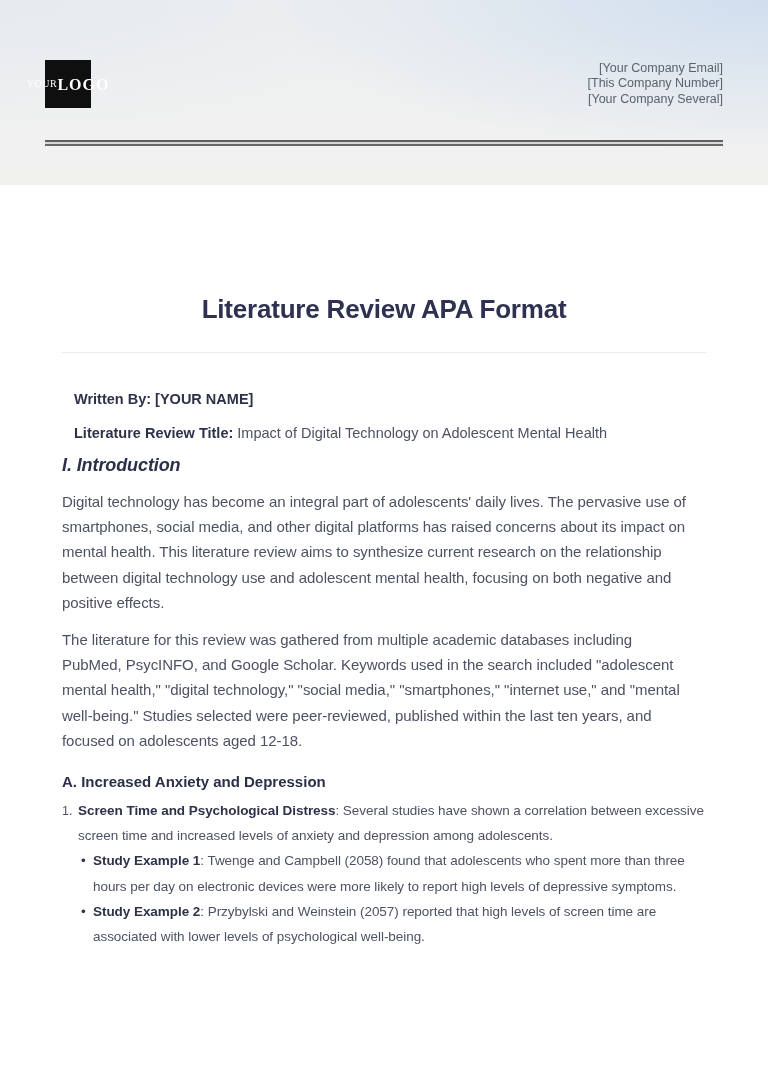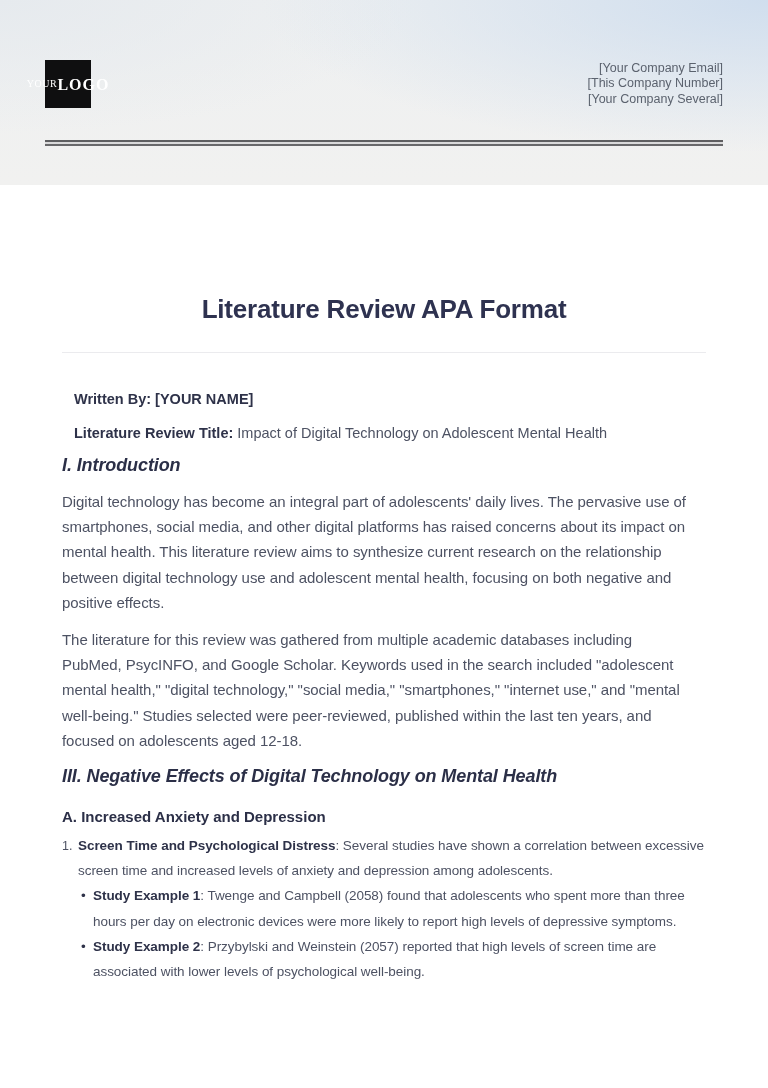--- a/index.html
+++ b/index.html
@@ -175,21 +175,20 @@
     <section>
       <h2 class="sec-heading">I. Introduction</h2>
       <p class="body-text">Digital technology has become an integral part of adolescents' daily lives. The pervasive use of smartphones, social media, and other digital platforms has raised concerns about its impact on mental health. This literature review aims to synthesize current research on the relationship between digital technology use and adolescent mental health, focusing on both negative and positive effects.</p>
     </section>
 
     <section>
       <p class="body-text">The literature for this review was gathered from multiple academic databases including PubMed, PsycINFO, and Google Scholar. Keywords used in the search included "adolescent mental health," "digital technology," "social media," "smartphones," "internet use," and "mental well-being." Studies selected were peer-reviewed, published within the last ten years, and focused on adolescents aged 12-18.</p>
     </section>
 
     <section>
-      <h2 class="sec-heading">III. Negative Effects of Digital Technology on Mental Health</h2>
       <h3 class="sub-heading">A. Increased Anxiety and Depression</h3>
 
       <div class="num-item"><span class="marker">1.</span><span class="b">Screen Time and Psychological Distress</span><span>: Several studies have shown a correlation between excessive screen time and increased levels of anxiety and depression among adolescents.</span></div>
 
       <div class="bullet-item"><span class="marker">•</span><span class="b">Study Example 1</span><span>: Twenge and Campbell (2058) found that adolescents who spent more than three hours per day on electronic devices were more likely to report high levels of depressive symptoms.</span></div>
 
       <div class="bullet-item"><span class="marker">•</span><span class="b">Study Example 2</span><span>: Przybylski and Weinstein (2057) reported that high levels of screen time are associated with lower levels of psychological well-being.</span></div>
     </section>
 
   </main>

